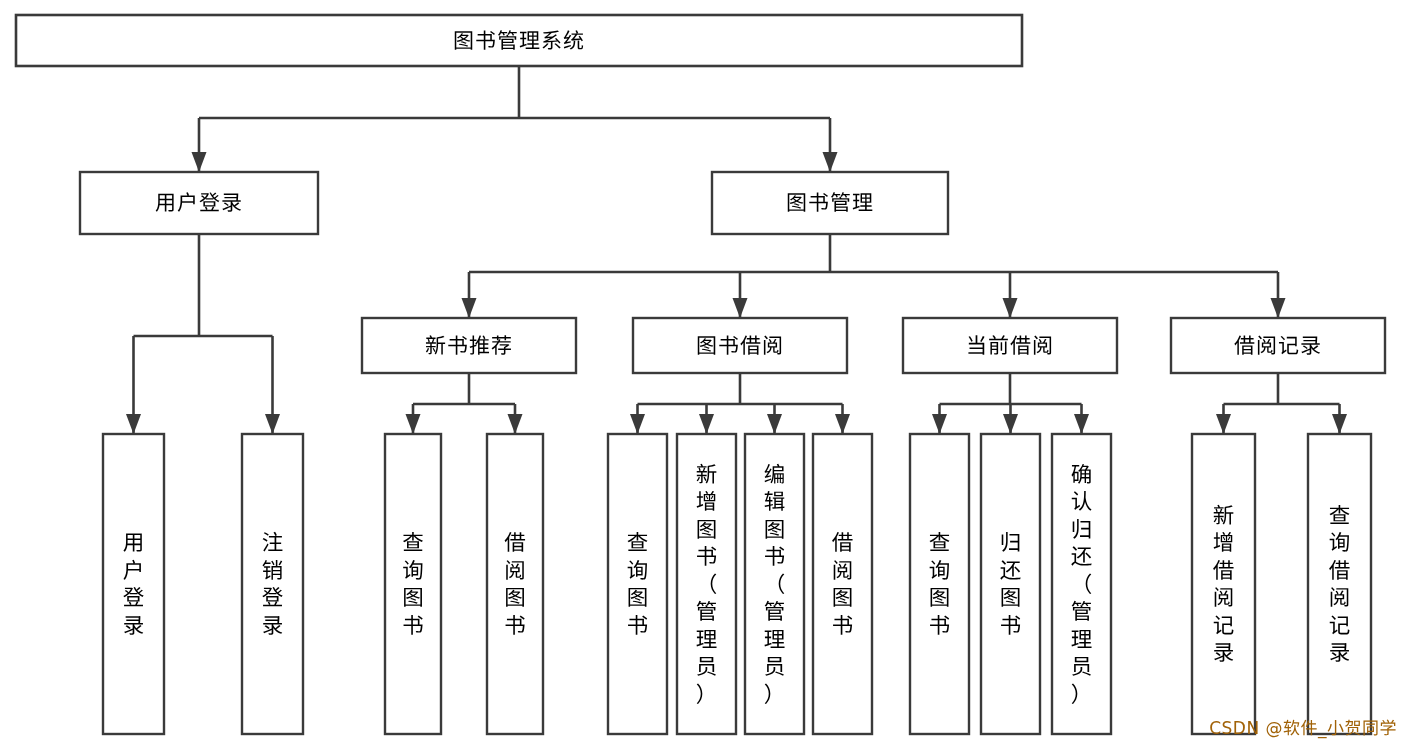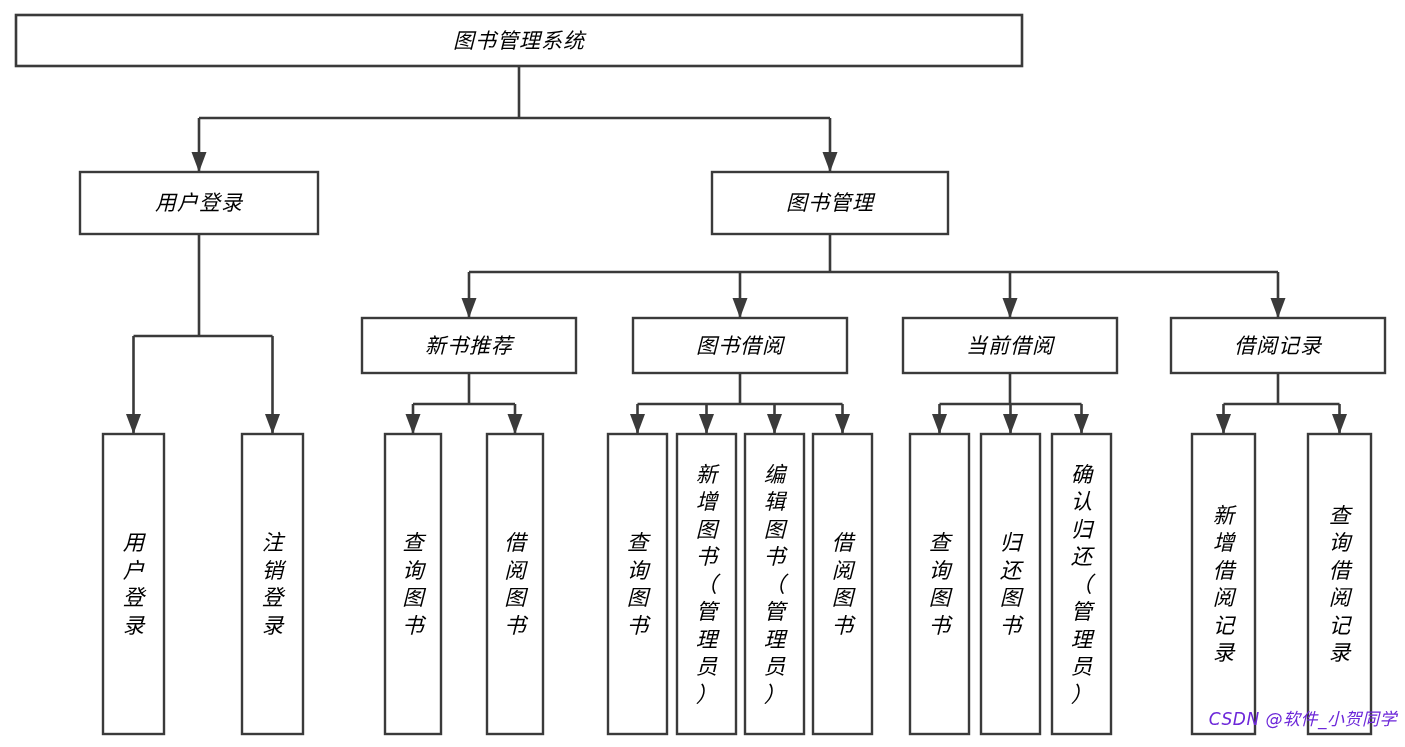--- a/index.html
+++ b/index.html
@@ -7,21 +7,20 @@
   body{
     font-family:"DejaVu Sans","Liberation Sans",sans-serif;
     -webkit-font-smoothing:antialiased;
   }
   #diagram-root{
     position:relative;
     width:1405px;
     height:747px;
     background:#ffffff;
     overflow:hidden;
-    font-style:italic;
   }
   svg#flowchart{
     position:absolute;
     left:0; top:0;
     width:1405px;
     height:747px;
     display:block;
   }
   .node-rect{
     fill:#ffffff;
@@ -51,22 +50,22 @@
   .node-label-v{
     fill:#000000;
     font-family:"DejaVu Sans","Liberation Sans",sans-serif;
     font-size:21.5px;
     text-anchor:middle;
     letter-spacing:0px;
   }
   .watermark{
     position:absolute;
     right:8px;
-    bottom:17px;
-    color:#6d28d9;
+    bottom:8px;
+    color:#a16207;
     font-size:17px;
     font-family:"DejaVu Sans","Liberation Sans",sans-serif;
     letter-spacing:0.5px;
     white-space:nowrap;
     user-select:none;
   }
 </style>
 </head>
 <body>
 

